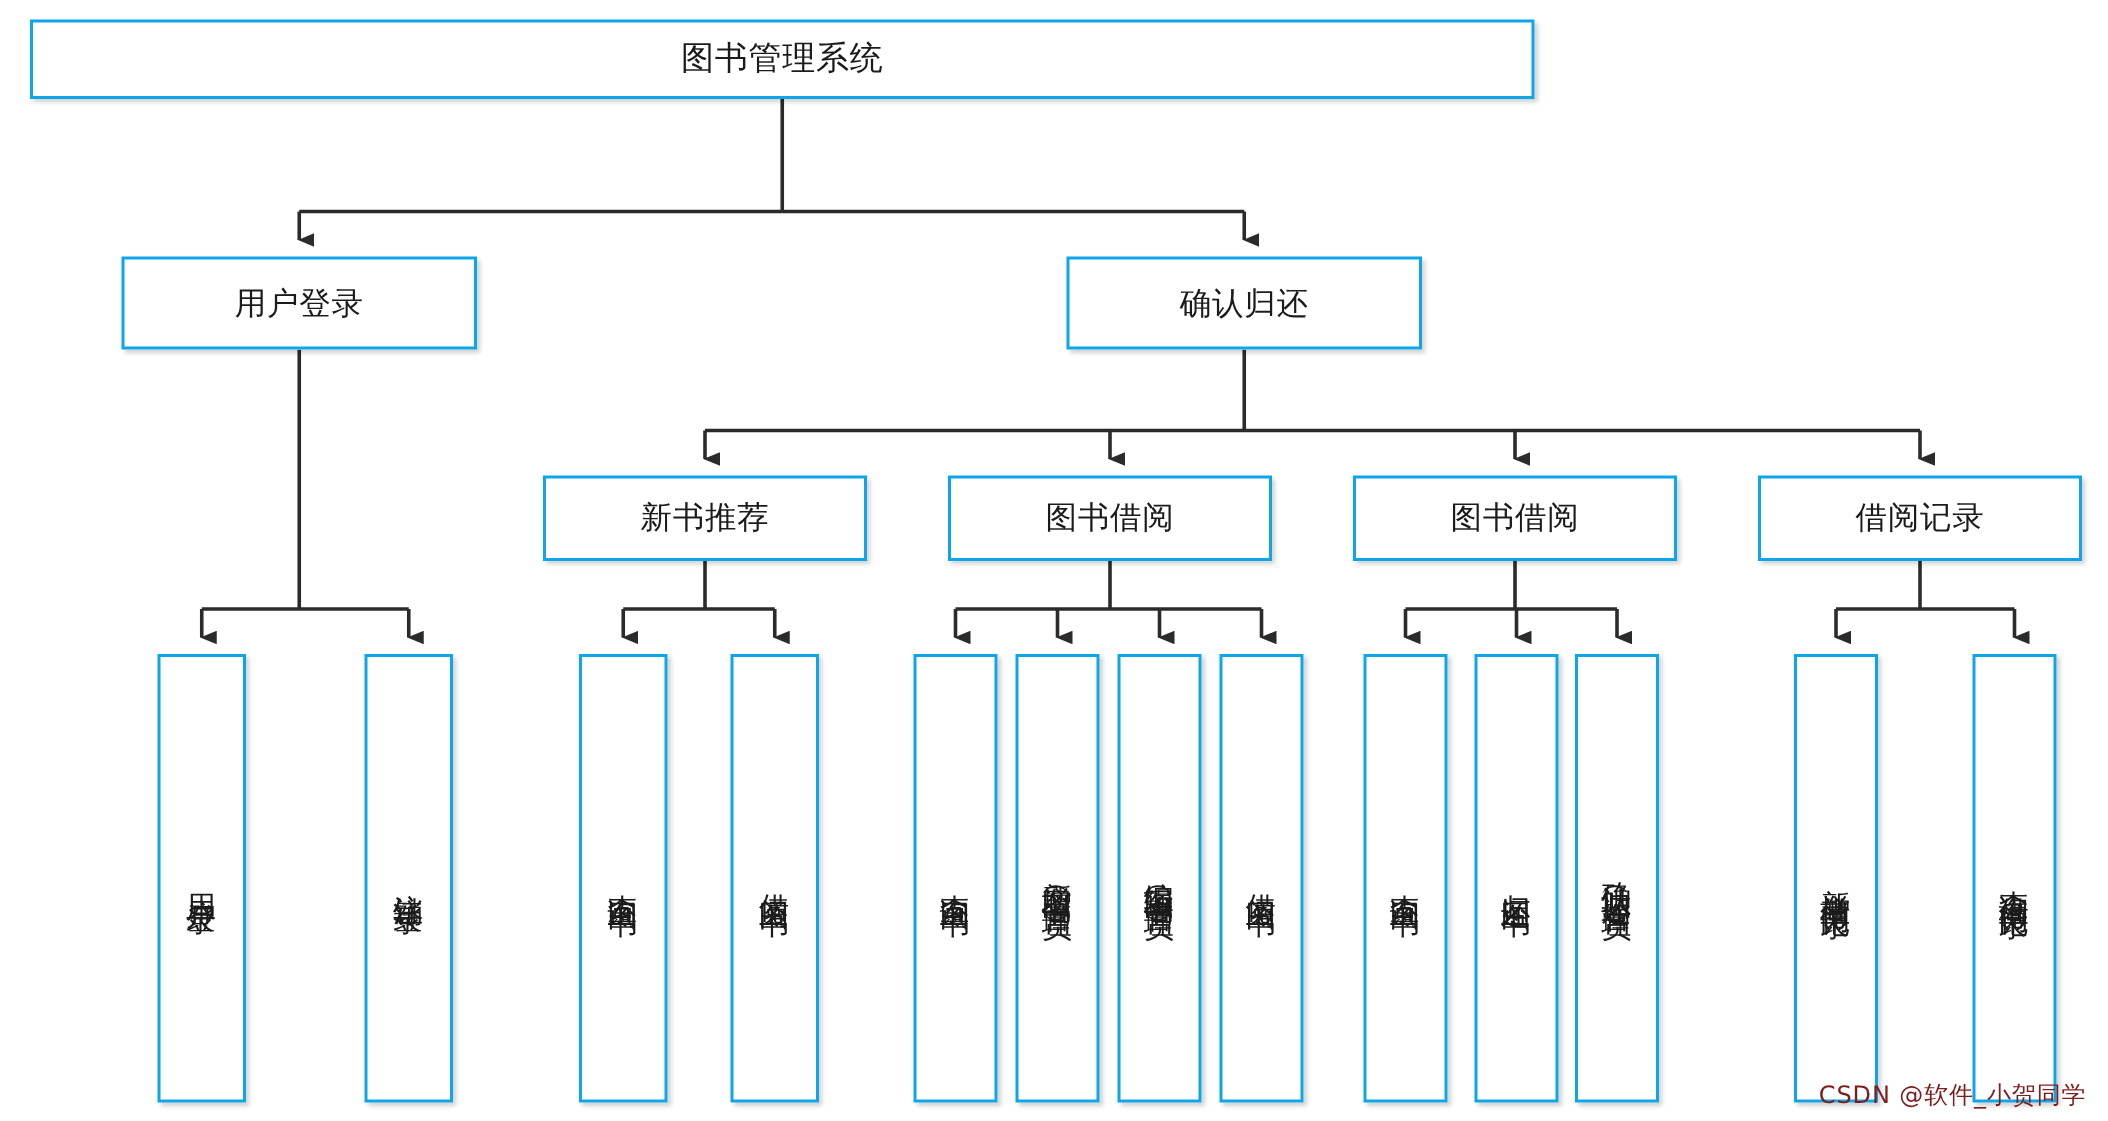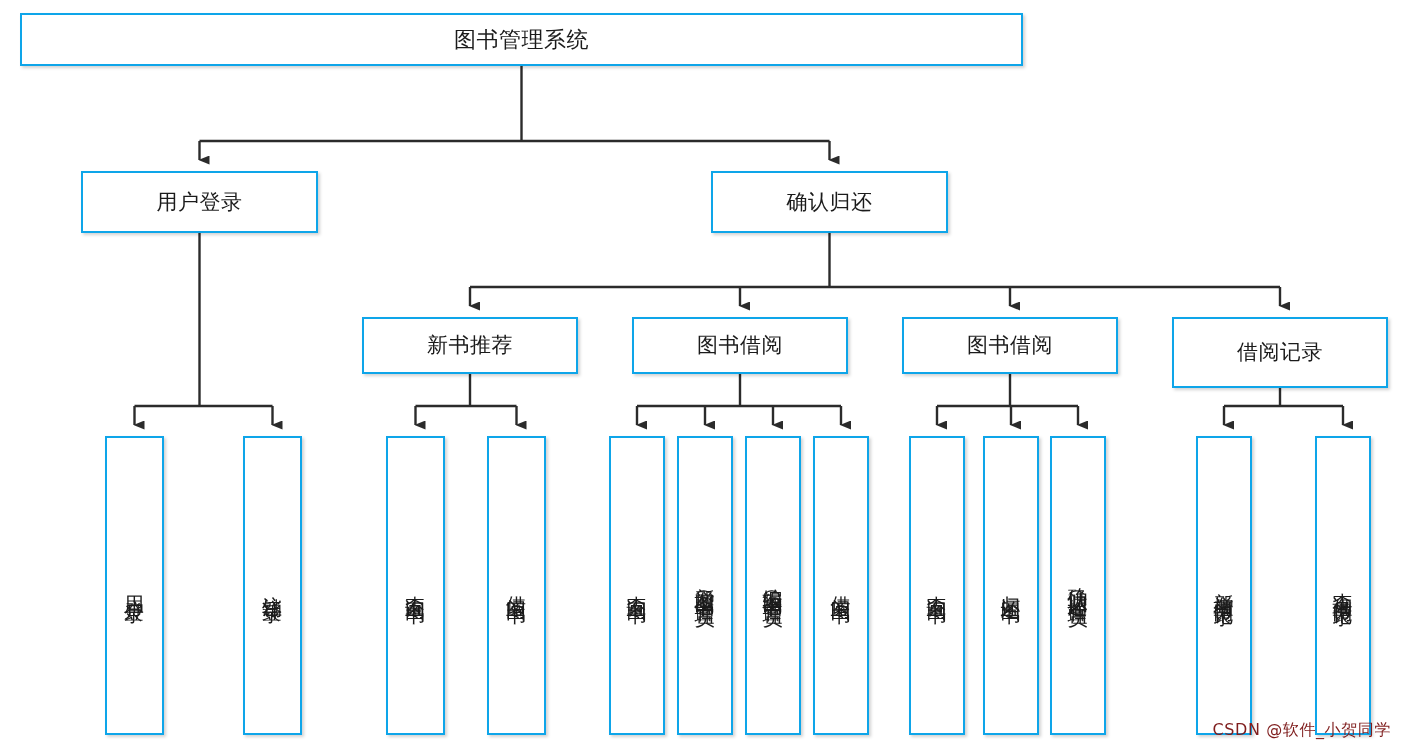--- a/index.html
+++ b/index.html
@@ -125,21 +125,21 @@
       </div>
       <div class="node-box level3" style="left: 362px; top: 317px; width: 216px; height: 57px;">
         <span class="node-label">新书推荐</span>
       </div>
       <div class="node-box level3" style="left: 632px; top: 317px; width: 216px; height: 57px;">
         <span class="node-label">图书借阅</span>
       </div>
       <div class="node-box level3" style="left: 902px; top: 317px; width: 216px; height: 57px;">
         <span class="node-label">图书借阅</span>
       </div>
-      <div class="node-box level3" style="left: 1172px; top: 317px; width: 216px; height: 71px;">
+      <div class="node-box level3" style="left: 1172px; top: 317px; width: 216px; height: 57px;">
         <span class="node-label">借阅记录</span>
       </div>
       <div class="node-box leaf vertical" style="left: 105px; top: 436px; width: 59px; height: 299px;">
         <span class="node-label">用户登录</span>
       </div>
       <div class="node-box leaf vertical" style="left: 243px; top: 436px; width: 59px; height: 299px;">
         <span class="node-label">注销登录</span>
       </div>
       <div class="node-box leaf vertical" style="left: 386px; top: 436px; width: 59px; height: 299px;">
         <span class="node-label">查询图书</span>

